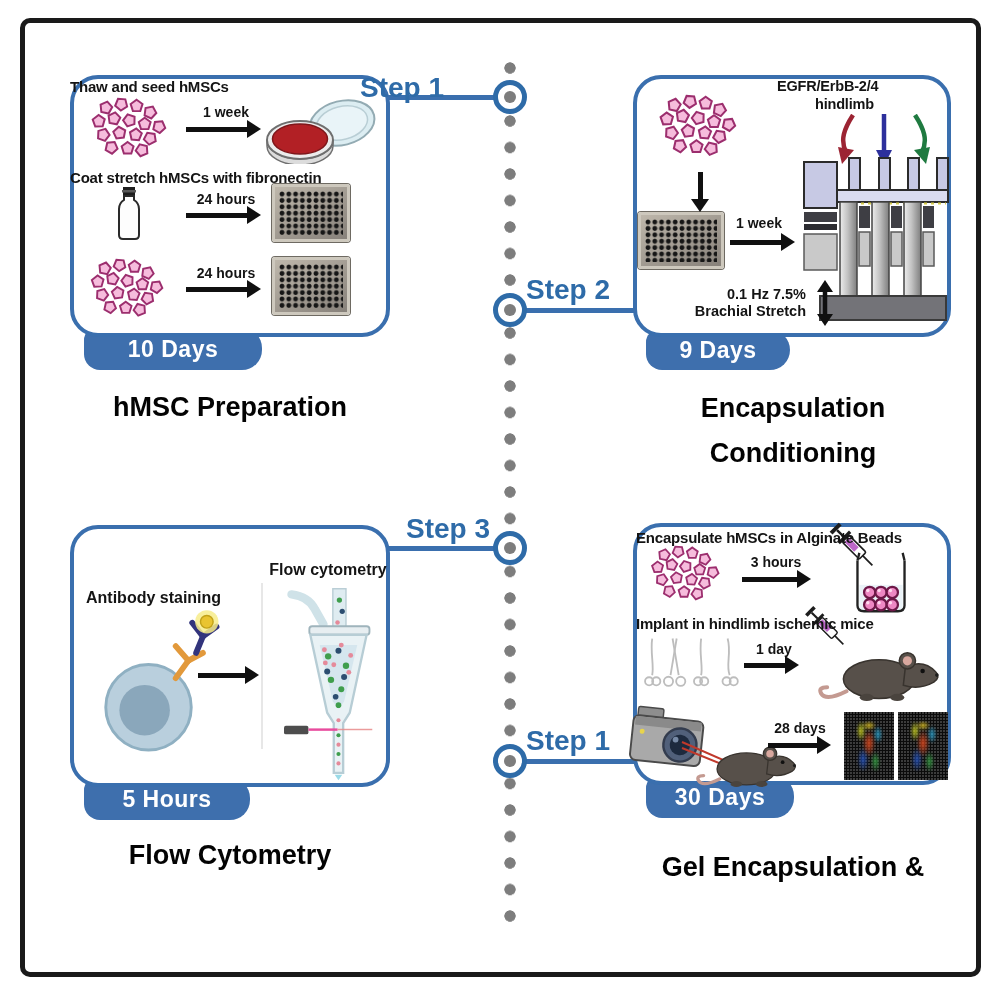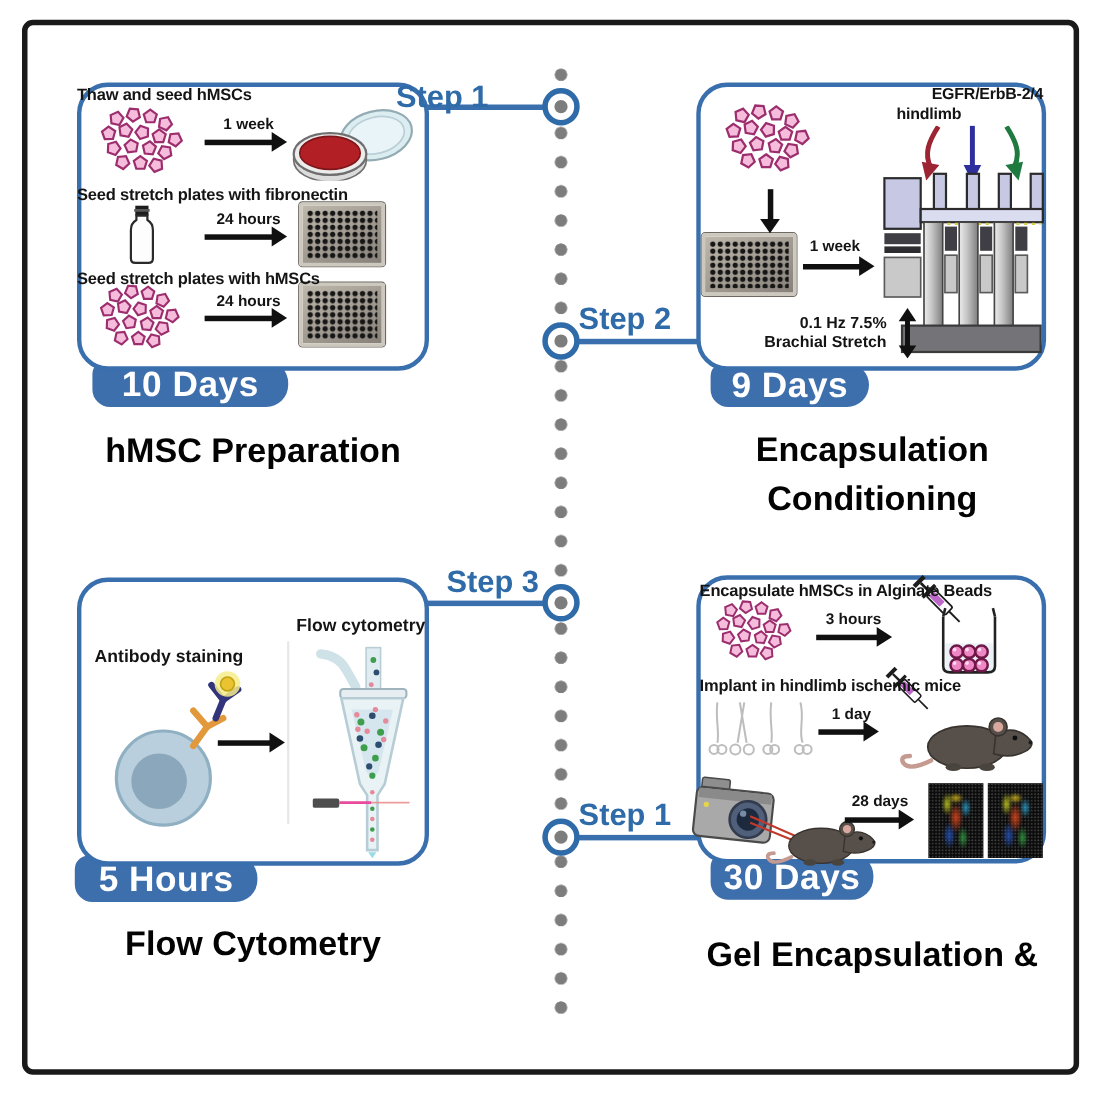--- a/index.html
+++ b/index.html
@@ -3,36 +3,36 @@
 <meta charset="utf-8">
 <style>
   html,body{margin:0;padding:0;background:#fff;}
   .stage{position:relative;width:996px;height:996px;background:#ffffff;
          font-family:"Liberation Sans",sans-serif;overflow:hidden;}
   .frame{position:absolute;left:20px;top:18px;width:951px;height:949px;
          border:5px solid #1a1a1a;border-radius:10px;z-index:0;}
 
   
   .panel{position:absolute;border:4px solid #3a6fae;border-radius:28px;background:#fff;z-index:2;box-sizing:border-box;}
-  .badge{position:absolute;background:#3e6fad;color:#fff;font-weight:bold;font-size:32px;
+  .badge{position:absolute;background:#3e6fad;color:#fff;font-weight:bold;font-size:23px;
          display:flex;align-items:center;justify-content:center;z-index:1;
          border-radius:12px 20px 20px 16px;letter-spacing:.5px;}
 
   
   .dots{position:absolute;left:504px;top:62px;width:12px;height:866px;z-index:1;
         background-image:radial-gradient(circle at 6px 6px,#7d7d7d 0 5.4px,transparent 5.9px);
         background-size:12px 26.5px;background-repeat:repeat-y;}
   .connector{position:absolute;height:5px;background:#3a6fae;z-index:2;}
   .node{position:absolute;width:24px;height:24px;border:5px solid #2e6ba8;border-radius:50%;
         background:#fff;z-index:3;}
   .node::after{content:"";position:absolute;left:6px;top:6px;width:12px;height:12px;border-radius:50%;background:#7d7d7d;}
   .steplabel{position:absolute;color:#2e6ba8;font-size:28px;font-weight:bold;z-index:3;white-space:nowrap;}
 
   
-  .title{position:absolute;color:#030303;font-weight:bold;font-size:31px;text-align:center;z-index:2;white-space:nowrap;}
+  .title{position:absolute;color:#030303;font-weight:bold;font-size:27px;text-align:center;z-index:2;white-space:nowrap;}
   .ph{position:absolute;font-weight:bold;font-size:15px;color:#141414;text-align:left;z-index:4;
       letter-spacing:-.2px;white-space:nowrap;}
   .dur{position:absolute;font-weight:bold;font-size:14px;color:#141414;text-align:center;z-index:4;white-space:nowrap;}
   .smalllbl{position:absolute;font-weight:bold;font-size:16px;color:#141414;z-index:4;white-space:nowrap;}
 
   
   .harrow{position:absolute;height:5px;background:#101010;z-index:4;}
   .harrow::after{content:"";position:absolute;right:-13px;top:-7px;width:0;height:0;
       border-left:14px solid #101010;border-top:9.5px solid transparent;border-bottom:9.5px solid transparent;}
   .varrow{position:absolute;width:5px;background:#101010;z-index:4;}
@@ -291,31 +291,30 @@
   <div class="ph" style="left:70px;top:78px;width:320px">Thaw and seed hMSCs</div>
   <svg class="gfx" style="left:86px;top:97px" width="94" height="72">
       <use href="#sym-cells"></use>
     </svg>
   <div class="dur" style="left:188px;top:104px;width:76px">1 week</div>
   <div class="harrow" style="left:186px;top:127px;width:62px"></div>
   <svg class="gfx" style="left:264px;top:96px" width="114" height="68">
       <use href="#sym-petri"></use>
     </svg>
 
-  <div class="ph" style="left:70px;top:169px;width:320px">Seed stretch plates with fibronectin</div>
+  <div class="ph" style="left:70px;top:169px;width:320px">Coat stretch hMSCs with fibronectin</div>
   <svg class="gfx" style="left:114px;top:185px" width="30" height="58">
       <use href="#sym-vial"></use>
     </svg>
   <div class="dur" style="left:184px;top:191px;width:84px">24 hours</div>
   <div class="harrow" style="left:186px;top:213px;width:62px"></div>
   <div class="plate" style="left:272px;top:184px;width:78px;height:58px">
       <div class="wells"></div>
     </div>
 
-  <div class="ph" style="left:70px;top:245px;width:320px">Seed stretch plates with hMSCs</div>
   <svg class="gfx" style="left:84px;top:258px" width="94" height="70">
       <use href="#sym-cells"></use>
     </svg>
   <div class="dur" style="left:184px;top:265px;width:84px">24 hours</div>
   <div class="harrow" style="left:186px;top:287px;width:62px"></div>
   <div class="plate" style="left:272px;top:257px;width:78px;height:58px">
       <div class="wells"></div>
     </div>
 
   <div class="badge" style="left:646px;top:330px;width:144px;height:40px">9 Days</div>
@@ -328,35 +327,35 @@
   <svg class="gfx" style="left:650px;top:94px" width="104" height="74">
       <use href="#sym-cells"></use>
     </svg>
   <div class="varrow" style="left:698px;top:172px;height:28px"></div>
   <div class="plate" style="left:638px;top:212px;width:86px;height:57px">
       <div class="wells"></div>
     </div>
   <div class="dur" style="left:727px;top:215px;width:64px">1 week</div>
   <div class="harrow" style="left:730px;top:240px;width:52px"></div>
 
-  <div class="ph" style="left:847px;top:78px;width:135px;font-size:14.5px">EGFR/ErbB-2/4</div>
+  <div class="ph" style="left:777px;top:78px;width:135px;font-size:14.5px">EGFR/ErbB-2/4</div>
   <div class="ph" style="left:815px;top:96px;width:135px;font-size:14.5px">hindlimb</div>
   <svg class="gfx" style="left:828px;top:114px" width="112" height="54">
       <use href="#sym-inharrows"></use>
     </svg>
   <svg class="gfx" style="left:802px;top:156px" width="148" height="166">
       <use href="#sym-device"></use>
     </svg>
   <div class="dur" style="left:668px;top:286px;width:138px;text-align:right;font-size:14.5px">0.1 Hz 7.5%</div>
   <div class="dur" style="left:668px;top:303px;width:138px;text-align:right;font-size:14.5px">Brachial Stretch</div>
   <svg class="gfx" style="left:814px;top:280px" width="22" height="46">
       <use href="#sym-dblarrow"></use>
     </svg>
 
-  <div class="badge" style="left:68px;top:778px;width:166px;height:42px">5 Hours</div>
+  <div class="badge" style="left:84px;top:778px;width:166px;height:42px">5 Hours</div>
   <div class="panel" style="left:70px;top:525px;width:320px;height:262px"></div>
   <div class="title" style="left:70px;top:840px;width:320px">Flow Cytometry</div>
 
   <div class="smalllbl" style="left:86px;top:589px">Antibody staining</div>
   <svg class="gfx" style="left:98px;top:610px" width="136" height="146">
       <use href="#sym-ab"></use>
     </svg>
   <div class="harrow" style="left:198px;top:673px;width:48px"></div>
   <div class="divider" style="left:261px;top:583px;height:166px"></div>
   <div class="smalllbl" style="left:266px;top:561px;width:124px;text-align:center">Flow cytometry</div>

